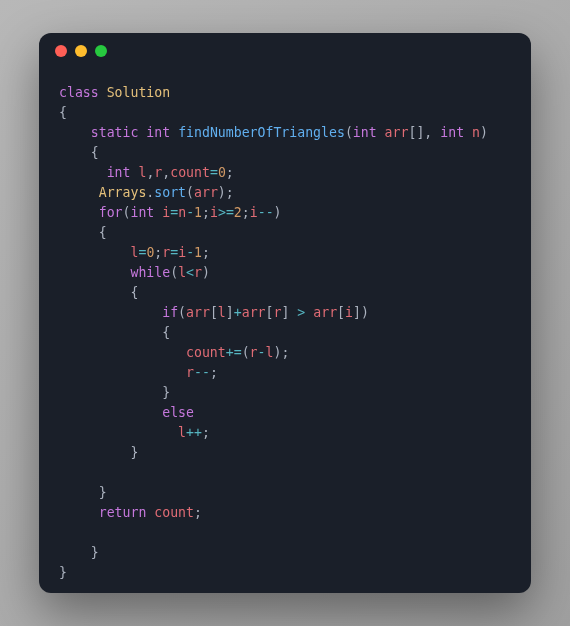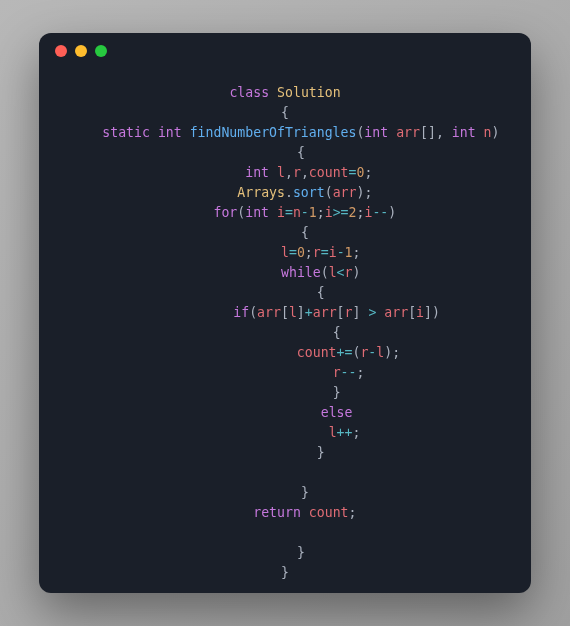--- a/index.html
+++ b/index.html
@@ -38,21 +38,20 @@
   .dot-yellow { background: #ffbd2e; }
   .dot-green { background: #27c93f; }
   .code-area {
     flex: 1;
     padding: 14px 20px 26px 20px;
     font-size: 13.2px;
     line-height: 20px;
     color: #d8dee9;
     white-space: pre;
     overflow: hidden;
-    text-align: center;
   }
   .kw { color: #c678dd; }
   .cls { color: #e5c07b; }      
   .fn { color: #61afef; }       
   .var { color: #e06c75; }      
   .num { color: #d19a66; }      
   .op { color: #56b6c2; }       
   .pn { color: #abb2bf; }
 </style>
 </head>

